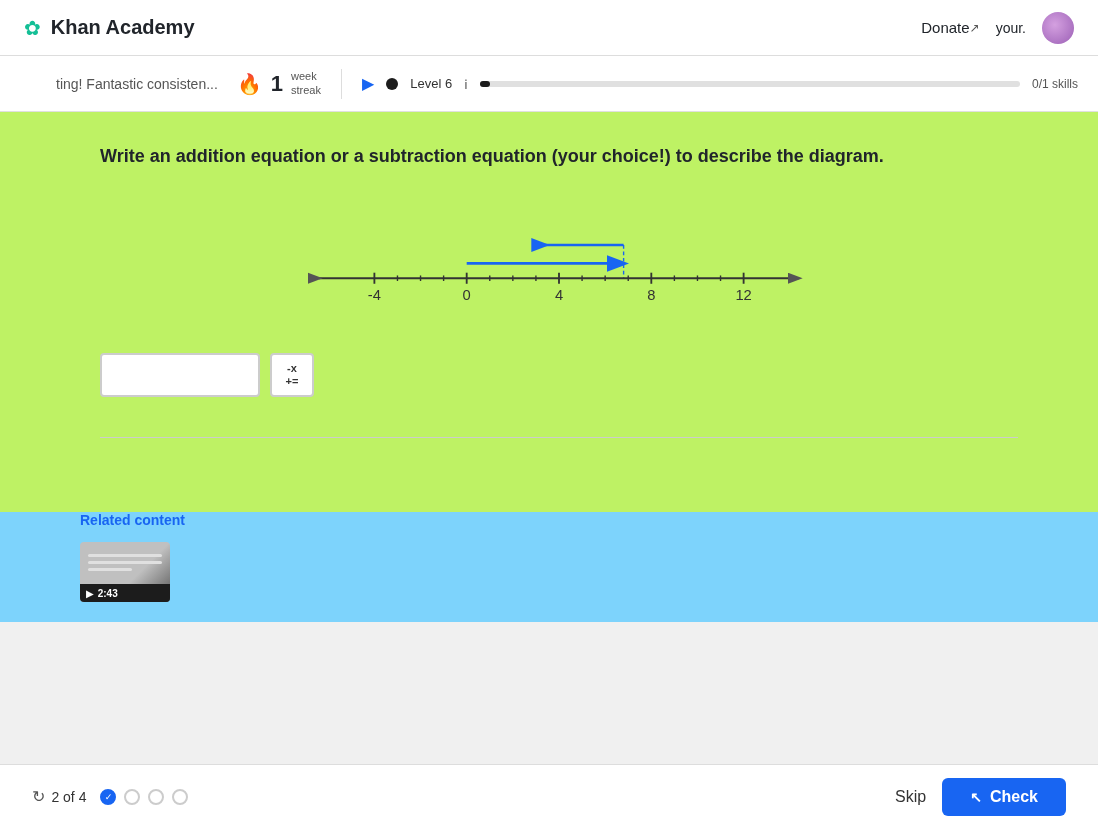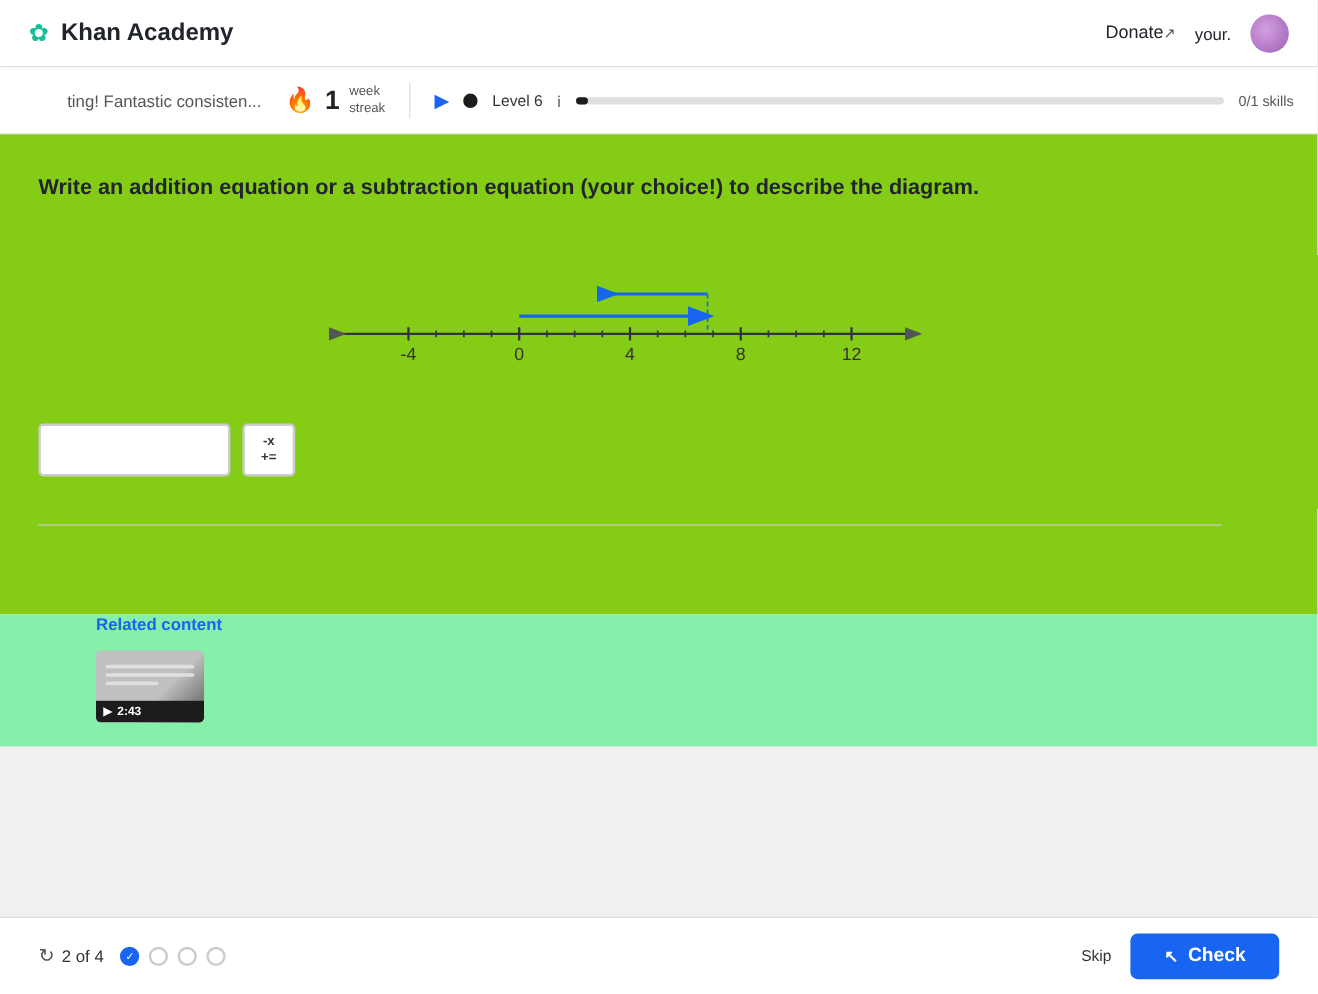--- a/index.html
+++ b/index.html
@@ -140,22 +140,22 @@
     }
     .left-label {
       font-size: 14px;
       color: #555;
       white-space: nowrap;
       margin-left: 36px;
     }
 
     
     .main-content {
-      background: #84cc16;
-      padding: 32px 80px 0 32px;
+      background: #bef264;
+      padding: 32px 80px 0 100px;
       min-height: 400px;
     }
 
     .question-text {
       font-size: 18px;
       font-weight: 600;
       color: #21252b;
       margin-bottom: 28px;
       line-height: 1.4;
     }
@@ -213,21 +213,21 @@
 
     
     .section-divider {
       border: none;
       border-top: 1px solid #ccc;
       margin: 0 0 20px 0;
     }
 
     
     .related-content-section {
-      background: #86efac;
+      background: #7dd3fc;
       padding: 0 80px 20px 80px;
     }
     .related-label {
       font-size: 14px;
       color: #1865f2;
       font-weight: 600;
       margin-bottom: 14px;
     }
     .related-item {
       display: flex;
@@ -331,21 +331,21 @@
       display: flex;
       align-items: center;
       justify-content: center;
     }
     .footer-right {
       display: flex;
       align-items: center;
       gap: 16px;
     }
     .skip-btn {
-      font-size: 13px;
+      font-size: 16px;
       color: #333;
       background: none;
       border: none;
       cursor: pointer;
       font-weight: 500;
     }
     .check-btn {
       background: #1865f2;
       color: #fff;
       border: none;

